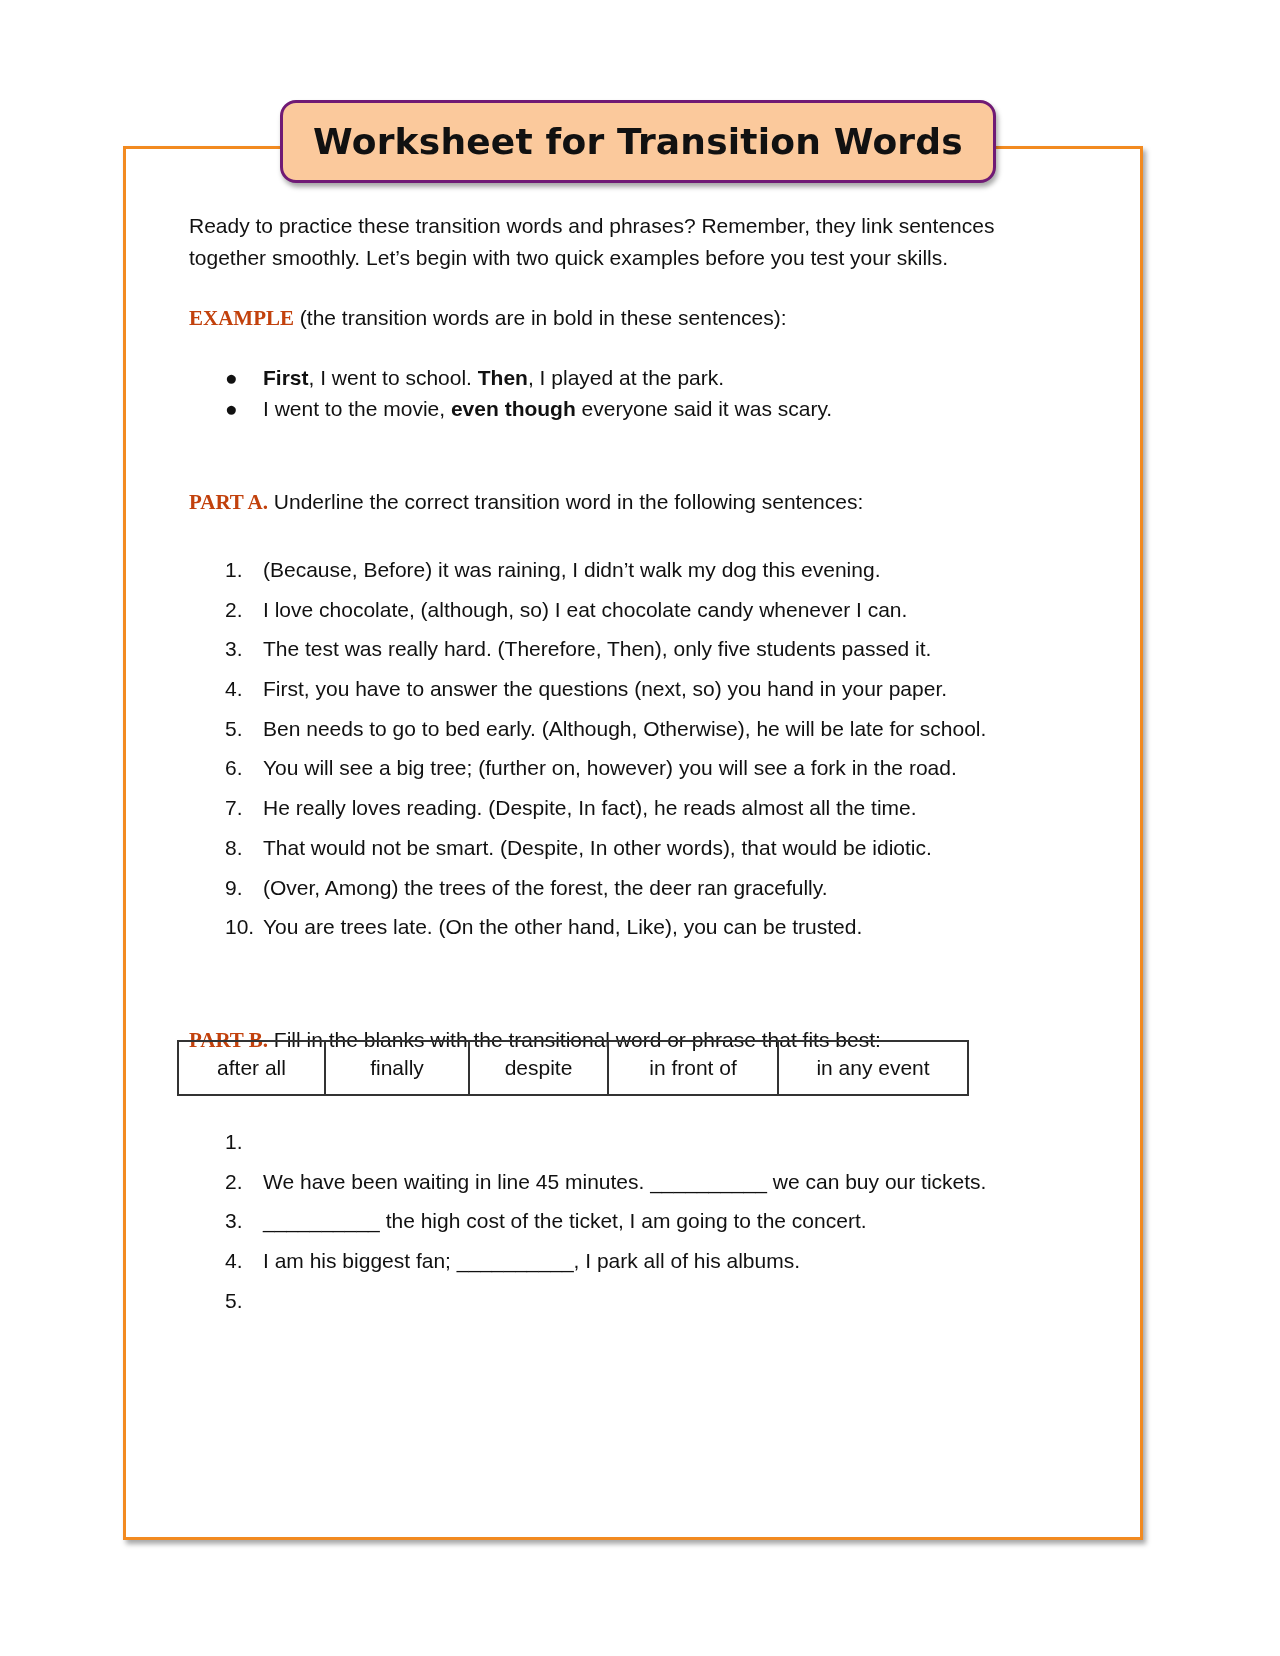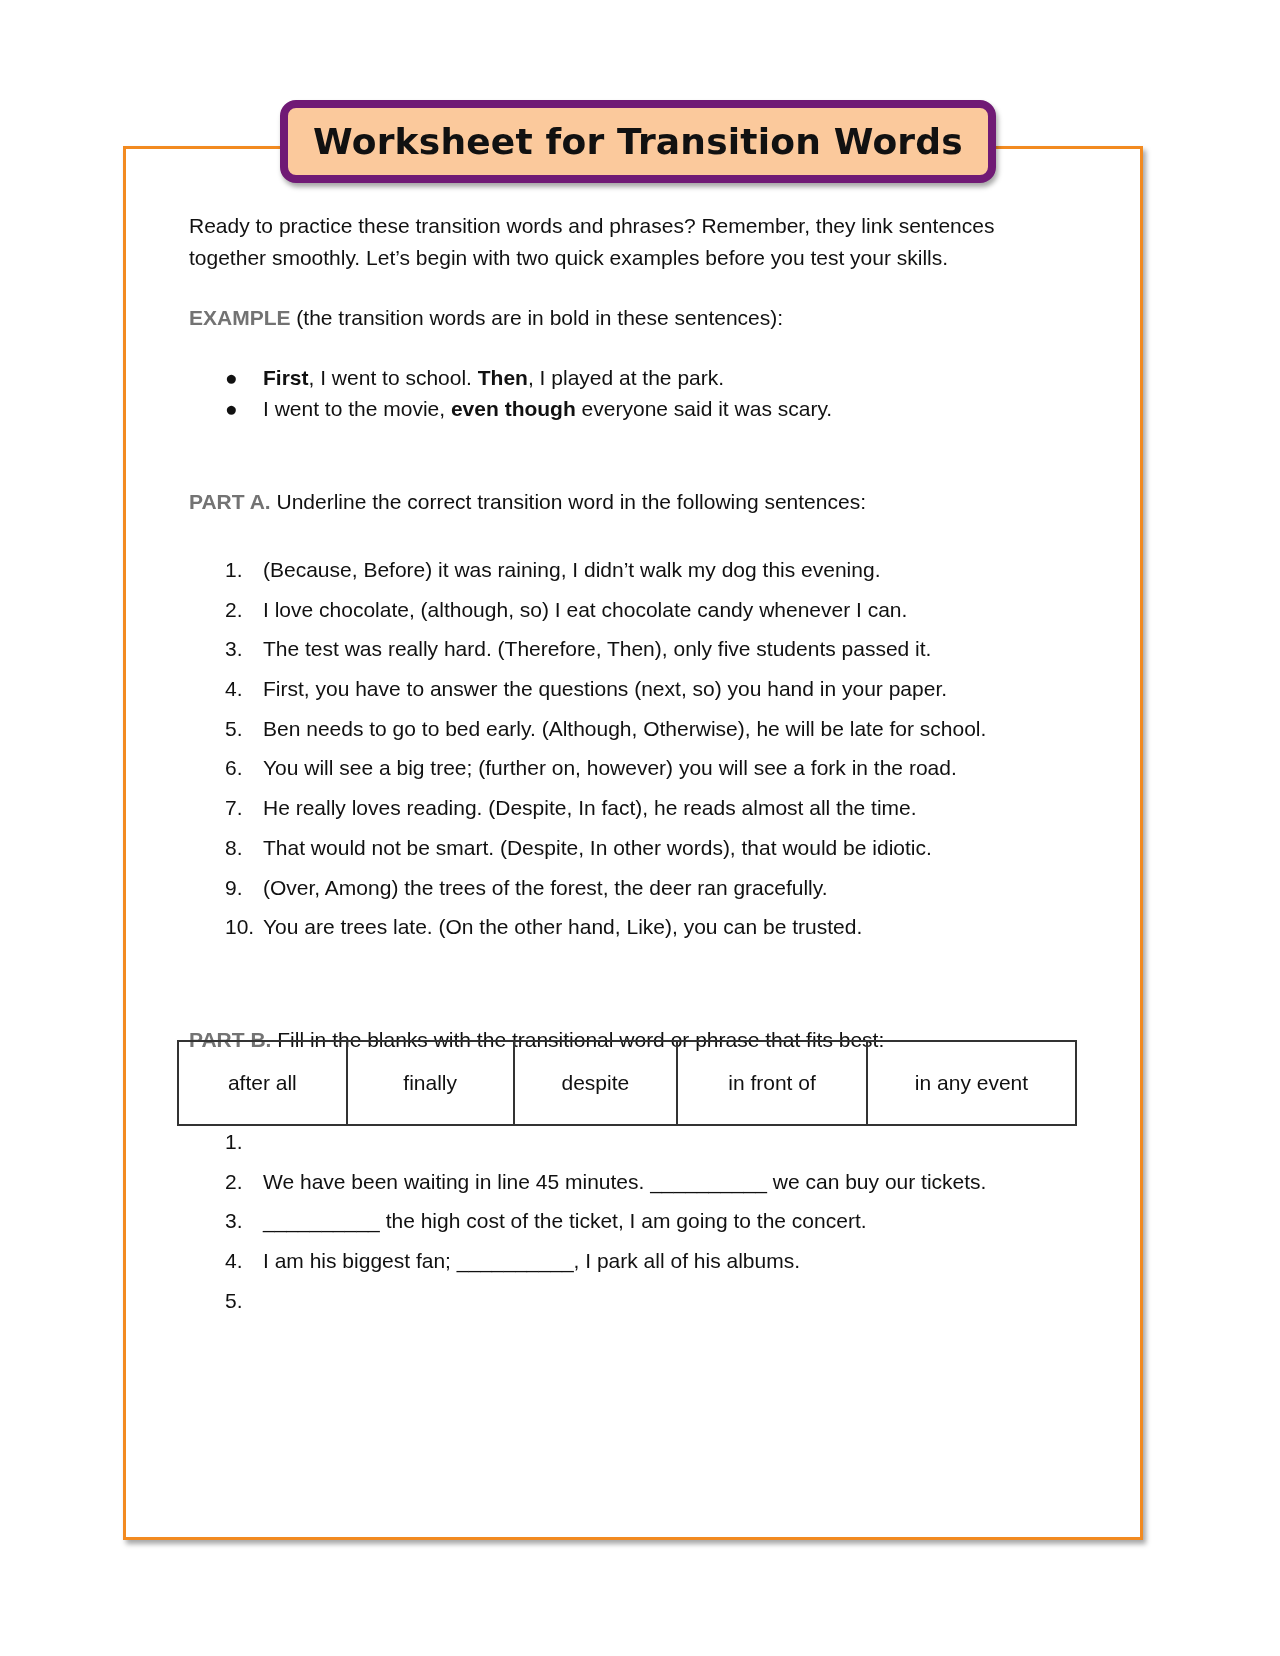--- a/index.html
+++ b/index.html
@@ -2,40 +2,40 @@
 <html><head>
   <meta charset="utf-8">
   <style>
     html, body { margin: 0; padding: 0; background: #ffffff; }
     body { width: 1280px; height: 1656px; position: relative; overflow: hidden;
            font-family: "Liberation Sans", sans-serif; color: #111; }
     .frame { position: absolute; left: 123px; top: 146px; width: 1020px; height: 1394px;
              border: 3px solid #f28a20; box-sizing: border-box;
              box-shadow: 3px 4px 5px rgba(0,0,0,0.35); background: #fff; }
     .title-box { position: absolute; left: 280px; top: 100px; width: 716px; height: 83px;
-                 background: #fbc99c; border: 8px solid #701a75; border-radius: 16px;
+                 background: #fbc99c; border: 3px solid #701a75; border-radius: 16px;
                  box-sizing: border-box; box-shadow: 2px 4px 5px rgba(0,0,0,0.35);
                  display: flex; align-items: center; justify-content: center; }
     .title { font-family: "DejaVu Sans", sans-serif; font-weight: bold; font-size: 36px;
              color: #111; letter-spacing: 0.2px; }
     .content { position: absolute; left: 189px; top: 210px; width: 900px; font-size: 21px; }
     .intro { line-height: 32px; margin: 0; }
     .section-head { margin: 0; font-size: 21px; }
-    .orange { color: #737373; font-weight: bold; }
+    .orange { color: #c2410c; font-weight: bold; font-family: Liberation Serif, serif; }
     .example-head { position: absolute; top: 96px; }
     .bullets { position: absolute; top: 152px; left: 36px; margin: 0; padding: 0; list-style: none; }
     .bullets li { position: relative; padding-left: 38px; line-height: 31px; }
     .bullets li .dot { position: absolute; left: 0; top: 0; }
     .parta-head { position: absolute; top: 280px; }
     .list-a { position: absolute; top: 340px; left: 36px; margin: 0; padding: 0; list-style: none; }
     .list-a li { display: flex; line-height: 40px; height: 39.7px; }
     .num { width: 38px; flex: none; }
     .partb-head { position: absolute; top: 770px; margin-top: 48px; }
     .word-bank { position: absolute; top: 830px; left: -12px; border-collapse: collapse; }
-    .word-bank td { border: 2px solid #333; height: 52px; text-align: center; font-size: 21px; padding: 15px; }
+    .word-bank td { border: 2px solid #333; height: 52px; text-align: center; font-size: 21px; padding: 0; }
     .list-b { position: absolute; top: 912px; left: 36px; margin: 0; padding: 0; list-style: none; }
     .list-b li { display: flex; line-height: 40px; height: 39.7px; }
     .blank { display: inline-block; }
     b { font-weight: bold; }
   </style>
 </head>
 <body>
 
 <div class="frame"></div>
 

